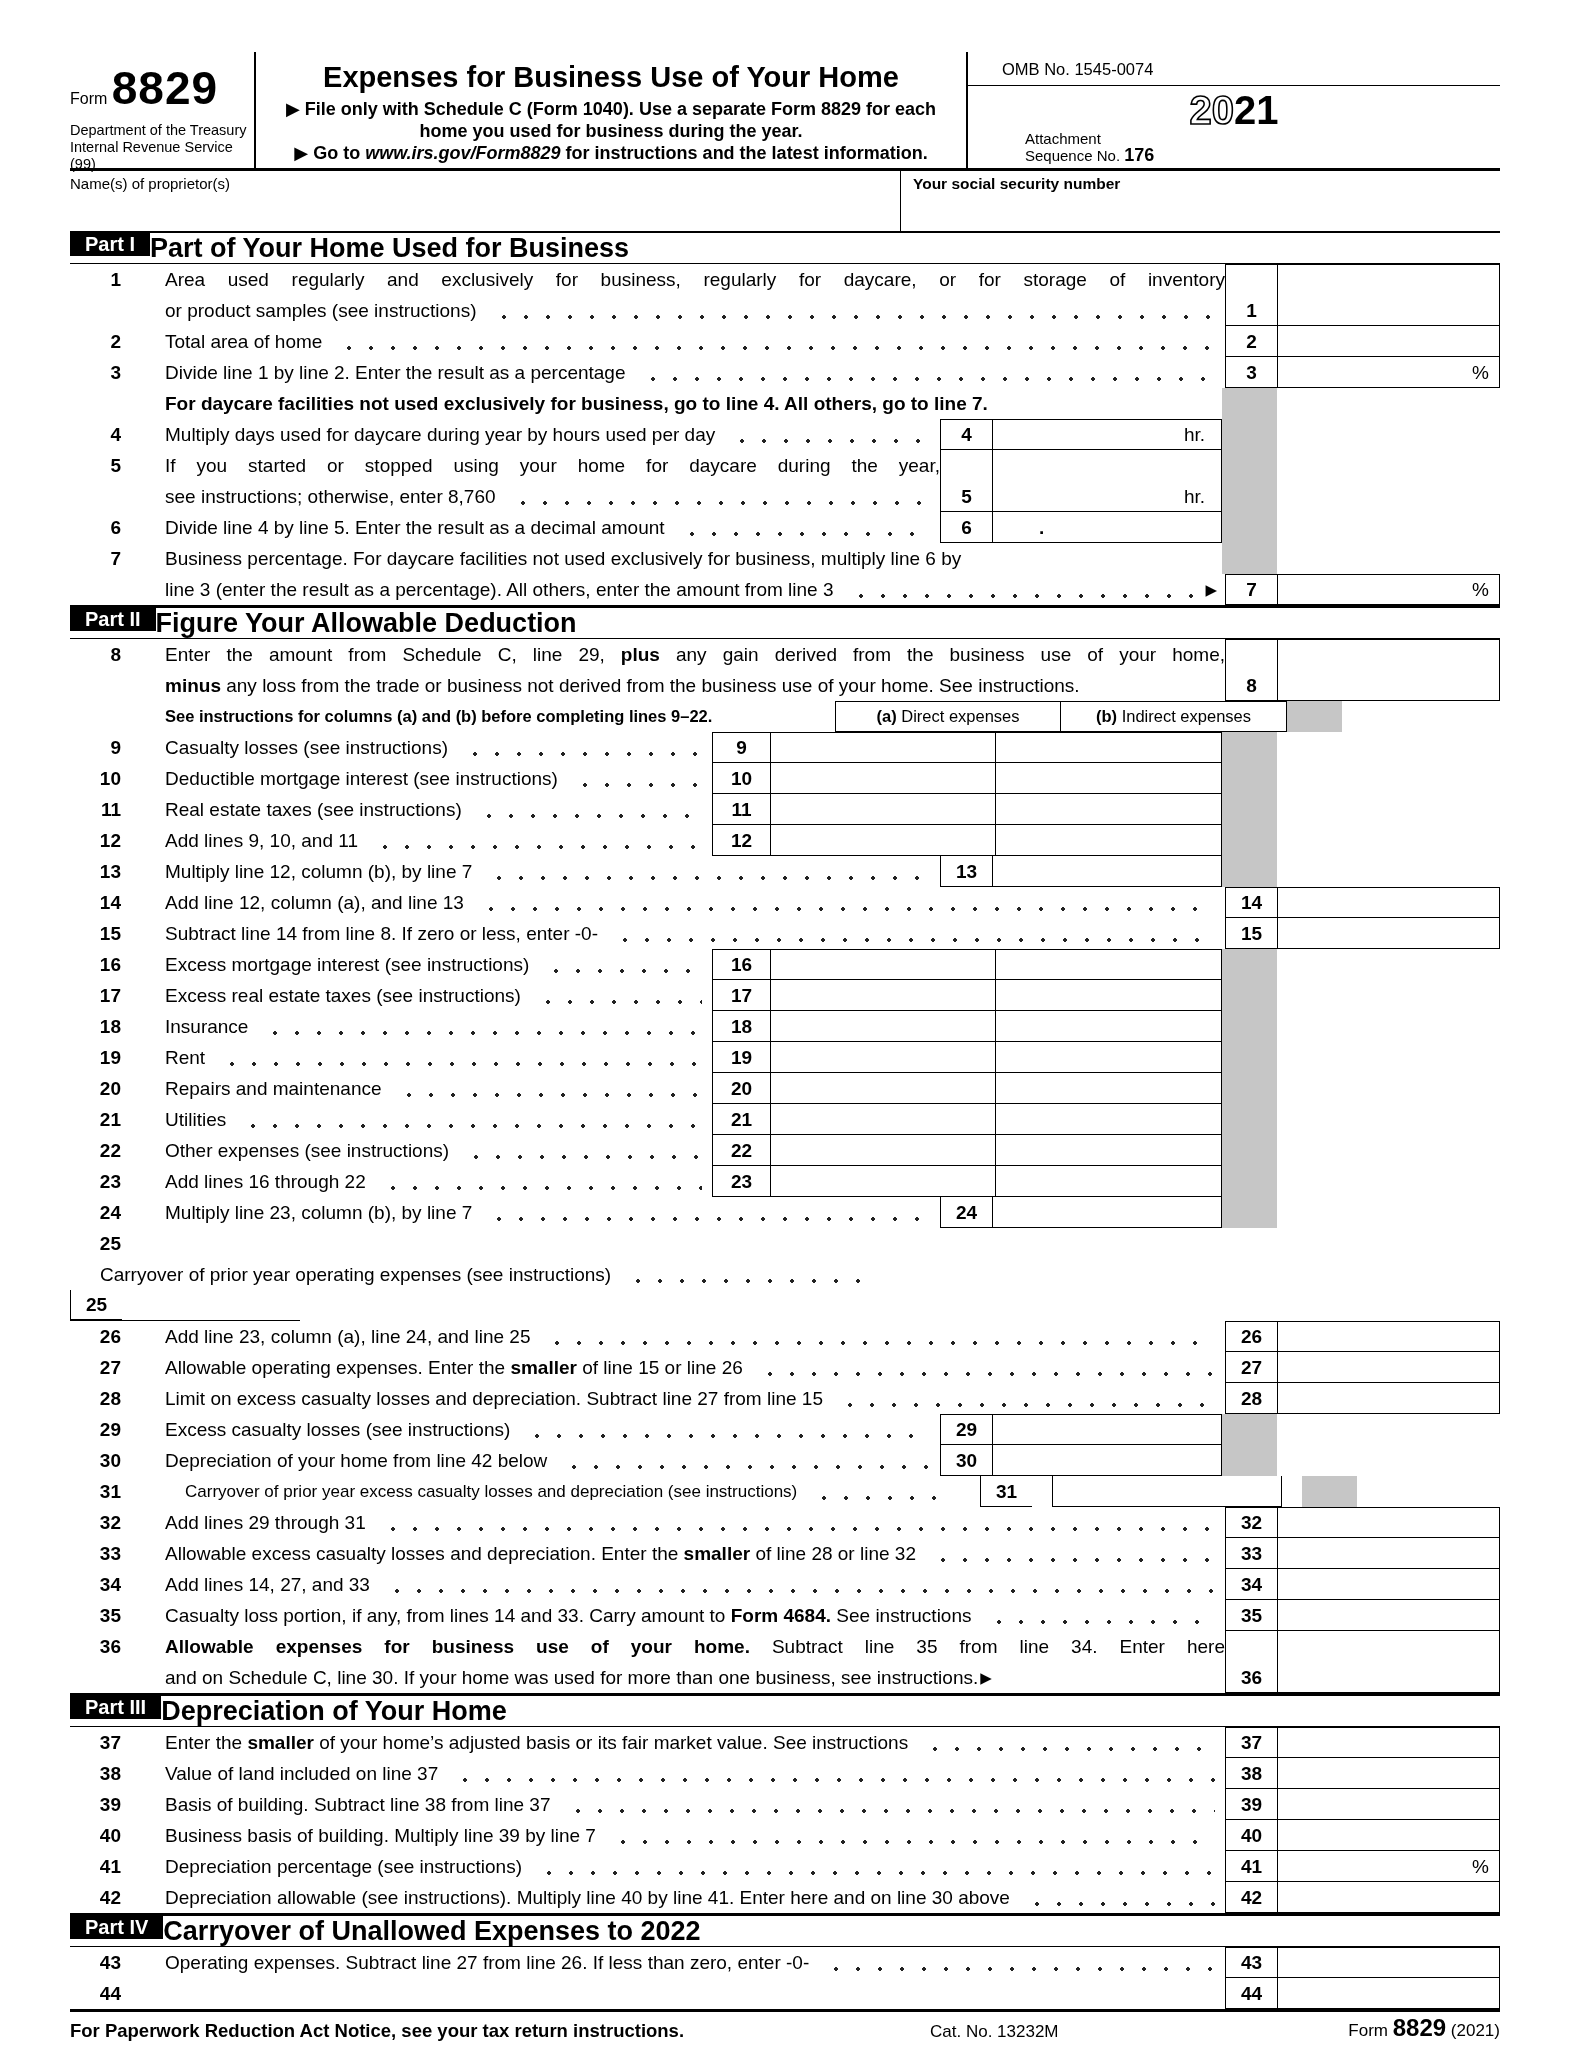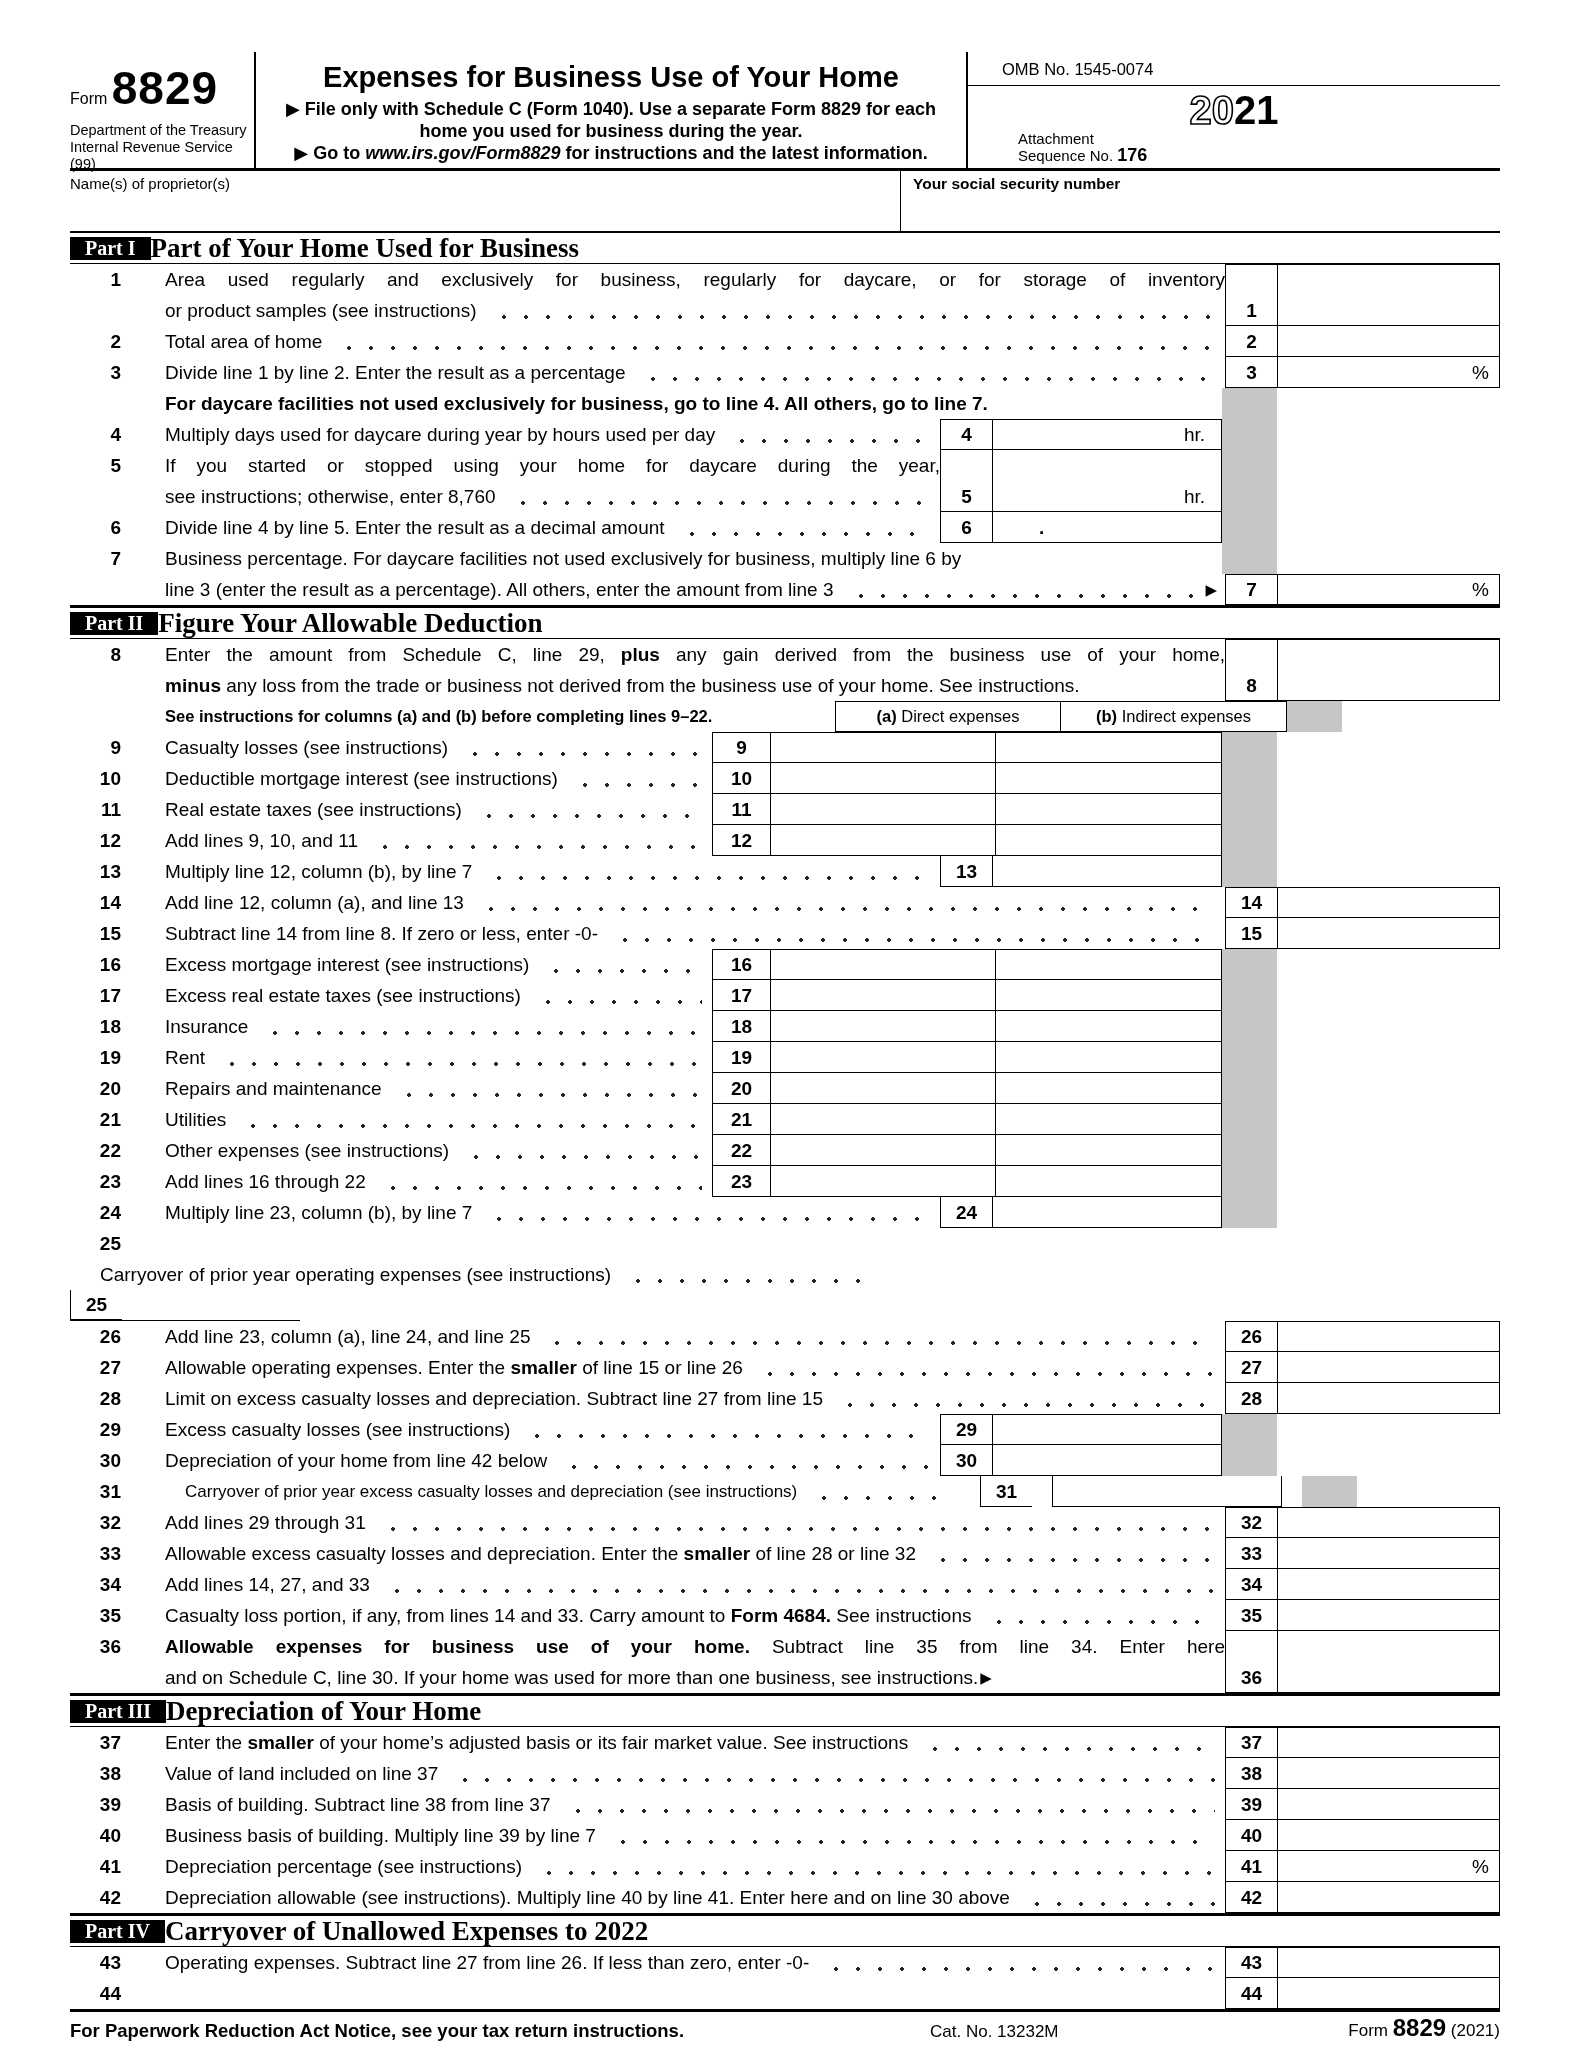--- a/index.html
+++ b/index.html
@@ -15,31 +15,31 @@
   .formword{font-size:16px;vertical-align:baseline;}
   .formnum{font-size:46px;font-weight:bold;letter-spacing:1px;line-height:40px;}
   .dept{font-size:14.5px;line-height:17px;margin-top:14px;}
   .h-mid{flex:1;text-align:center;padding-top:8px;}
   .title{font-size:29px;font-weight:bold;line-height:34px;}
   .subtitle{font-size:18px;font-weight:bold;line-height:22px;margin-top:4px;}
   .h-right{width:534px;border-left:2.5px solid #000;box-sizing:border-box;}
   .omb{font-size:16.5px;padding:8px 0 6px 34px;border-bottom:1.5px solid #000;}
   .year{text-align:center;font-size:40px;font-weight:bold;line-height:44px;padding-top:2px;}
   .yr-outline{color:#fff;-webkit-text-stroke:1.6px #000;font-weight:bold;}
-  .attach{font-size:15px;line-height:17px;padding-left:50px;margin-top:-2px;}
+  .attach{font-size:15px;line-height:17px;padding-left:50px;margin-top:-2px;margin-left:7px;}
   .seqno{font-size:18px;}
 
   
   .namerow{display:flex;height:60px;border-bottom:2.5px solid #000;}
   .namecell{width:830px;font-size:15px;padding-top:4px;box-sizing:border-box;}
   .ssncell{flex:1;border-left:1.5px solid #000;box-sizing:border-box;
            font-size:15.5px;font-weight:bold;padding:4px 0 0 12px;}
 
   
-  .partband{display:flex;align-items:center;border-top:3px solid #000;border-bottom:1.5px solid #000;height:30px;font-family:Liberation Serif, serif;}
+  .partband{display:flex;align-items:flex-start;border-top:3px solid #000;border-bottom:1.5px solid #000;height:30px;}
   .partlabel{background:#000;color:#fff;font-weight:bold;font-size:20px;
              padding:0 15px;display:flex;align-items:center;}
   .parttitle{font-weight:bold;font-size:27px;display:flex;align-items:center;}
 
   
   .row{display:flex;align-items:stretch;}
   .item{width:65px;flex:none;text-align:right;padding-right:14px;box-sizing:border-box;
         font-weight:bold;font-size:19px;line-height:31px;}
   .desc{flex:none;padding-left:30px;box-sizing:border-box;font-size:19px;}
   .desc.sm{font-size:17px;}

